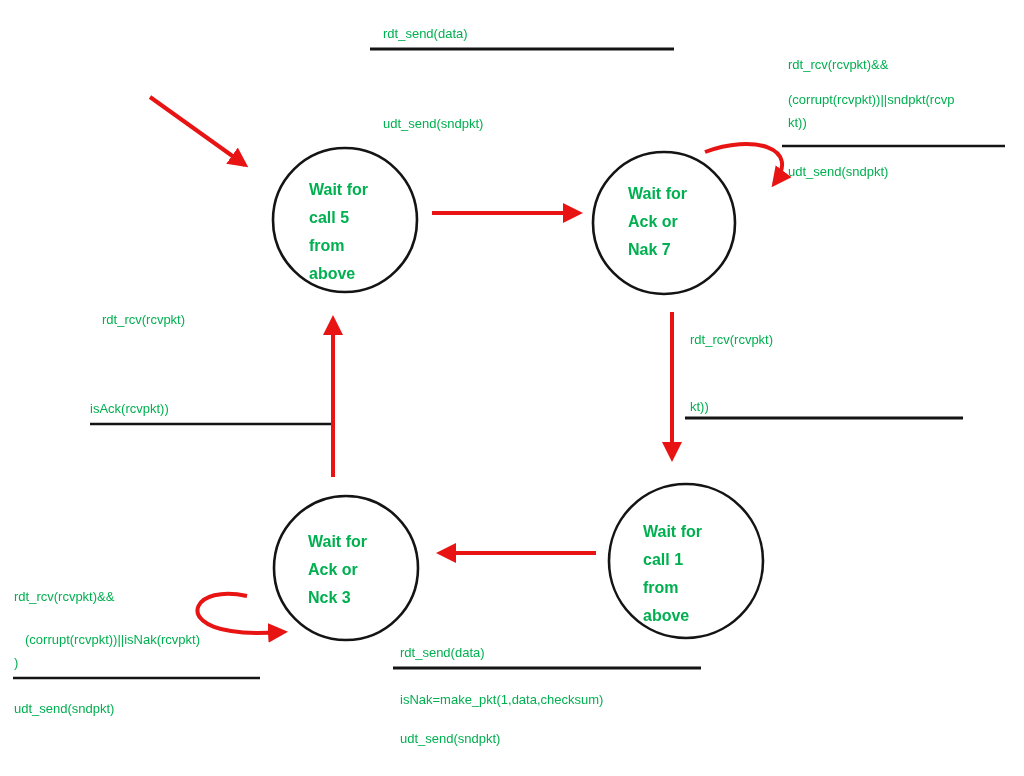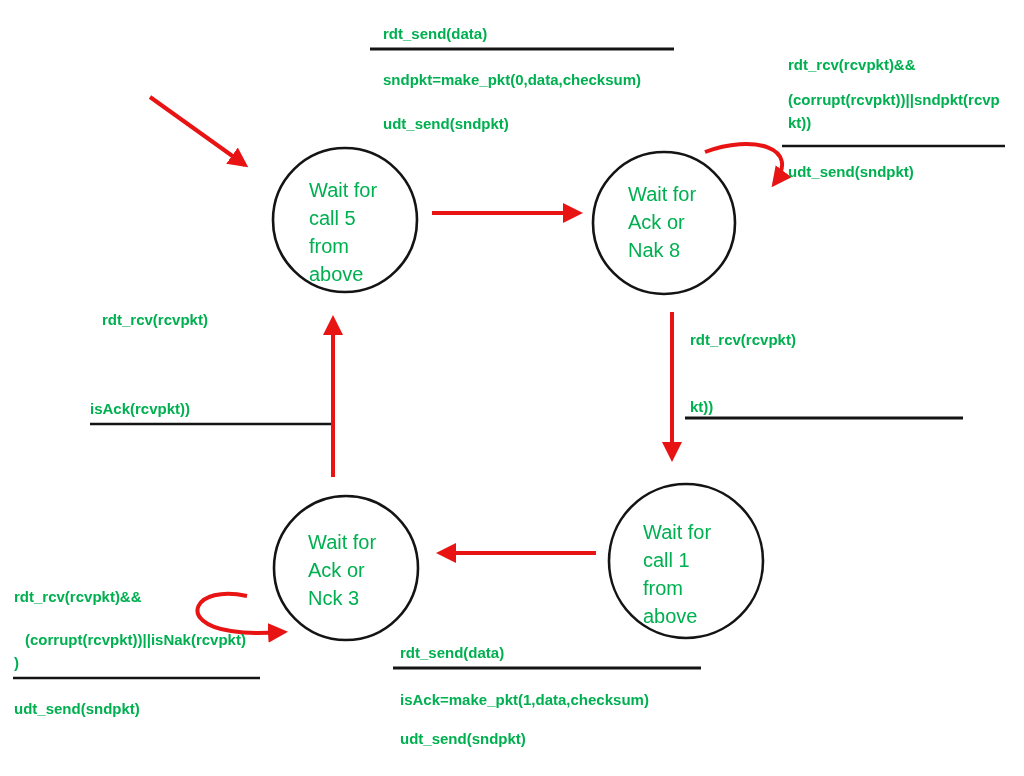--- a/index.html
+++ b/index.html
@@ -17,30 +17,30 @@
   }
   #overlay{position:absolute;left:0;top:0;}
   .state-circle{fill:#ffffff;stroke:var(--black);stroke-width:2.6;}
   .arrow{stroke:var(--red);stroke-width:4;fill:none;}
   .sep{stroke:var(--black);stroke-width:3;}
   .sep.thin{stroke-width:2.4;}
   .red-fill{fill:var(--red);}
   .t{
     position:absolute;
     color:var(--green);
-    font-weight:bold;
-    font-size:15px;
+    font-weight:normal;
+    font-size:13px;
     white-space:nowrap;
     line-height:20px;
   }
   .state-label{
     position:absolute;
     color:var(--green);
-    font-weight:normal;
-    font-size:20px;
+    font-weight:bold;
+    font-size:16px;
     line-height:28px;
     white-space:nowrap;
   }
 </style>
 </head>
 <body>
 
 <div id="stage">
 
   <svg id="overlay" width="1024" height="776" viewBox="0 0 1024 776">
@@ -74,53 +74,52 @@
   <div class="state-label" style="left:309px;top:176px">
     <div>Wait for</div>
     <div>call 5</div>
     <div>from</div>
     <div>above</div>
   </div>
 
   <div class="state-label" style="left:628px;top:180px">
     <div>Wait for</div>
     <div>Ack or</div>
-    <div>Nak 8</div>
+    <div>Nak 7</div>
   </div>
 
   <div class="state-label" style="left:643px;top:518px">
     <div>Wait for</div>
     <div>call 1</div>
     <div>from</div>
     <div>above</div>
   </div>
 
   <div class="state-label" style="left:308px;top:528px">
     <div>Wait for</div>
     <div>Ack or</div>
     <div>Nck 3</div>
   </div>
 
   <div class="t" style="left:383px;top:24px">rdt_send(data)</div>
-  <div class="t" style="left:383px;top:70px">sndpkt=make_pkt(0,data,checksum)</div>
   <div class="t" style="left:383px;top:114px">udt_send(sndpkt)</div>
 
   <div class="t" style="left:788px;top:55px">rdt_rcv(rcvpkt)&amp;&amp;</div>
   <div class="t" style="left:788px;top:90px">(corrupt(rcvpkt))||sndpkt(rcvp</div>
   <div class="t" style="left:788px;top:113px">kt))</div>
   <div class="t" style="left:788px;top:162px">udt_send(sndpkt)</div>
 
   <div class="t" style="left:690px;top:330px">rdt_rcv(rcvpkt)</div>
   <div class="t" style="left:690px;top:397px">kt))</div>
 
   <div class="t" style="left:102px;top:310px">rdt_rcv(rcvpkt)</div>
   <div class="t" style="left:90px;top:399px">isAck(rcvpkt))</div>
 
   <div class="t" style="left:14px;top:587px">rdt_rcv(rcvpkt)&amp;&amp;</div>
   <div class="t" style="left:25px;top:630px">(corrupt(rcvpkt))||isNak(rcvpkt)</div>
   <div class="t" style="left:14px;top:653px">)</div>
   <div class="t" style="left:14px;top:699px">udt_send(sndpkt)</div>
 
   <div class="t" style="left:400px;top:643px">rdt_send(data)</div>
-  <div class="t" style="left:400px;top:690px">isAck=make_pkt(1,data,checksum)</div>
+  <div class="t" style="left:400px;top:690px">isNak=make_pkt(1,data,checksum)</div>
   <div class="t" style="left:400px;top:729px">udt_send(sndpkt)</div>
 
 </div>
 
 </body></html>

